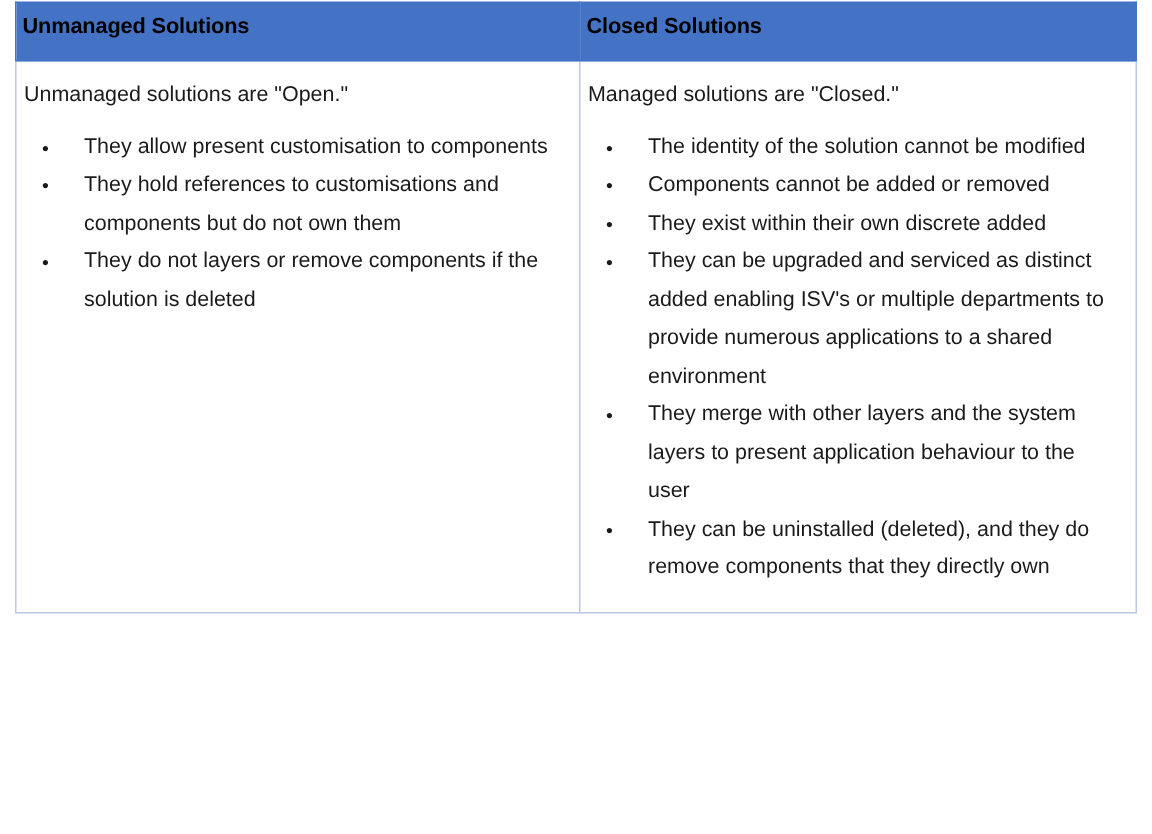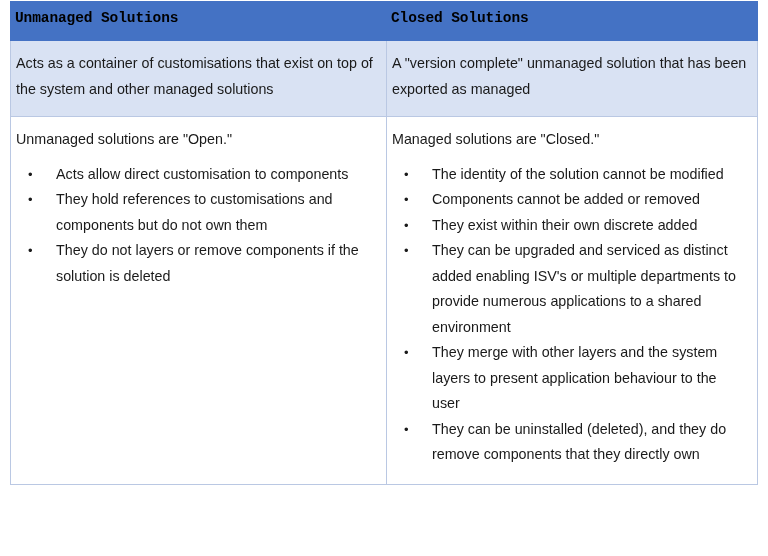--- a/index.html
+++ b/index.html
@@ -36,21 +36,20 @@
     padding: 0;
   }
 
   
   .header-row th {
     background: #4472C4;
     border-color: #4472C4;
     height: 39px;
     text-align: left;
     padding: 7px 0 0 4px;
-    font-family: Liberation Mono, monospace;
   }
   .header-title {
     display: block;
     font-size: 14.5px;
     font-weight: bold;
     color: #000000;
     line-height: 18px;
     letter-spacing: -0.1px;
   }
 
@@ -114,39 +113,27 @@
           <span class="header-title">Unmanaged Solutions</span>
         </th>
         <th>
           <span class="header-title">Closed Solutions</span>
         </th>
       </tr>
     </thead>
 
     <tbody>
 
-      <tr class="row-shaded">
-        <td>
-          <div class="cell-inner">
-            <p class="lead-text plain-para">Acts as a container of customisations that exist on top of the system and other managed solutions</p>
-          </div>
-        </td>
-        <td>
-          <div class="cell-inner">
-            <p class="lead-text plain-para">A "version complete" unmanaged solution that has been exported as managed</p>
-          </div>
-        </td>
-      </tr>
 
       <tr class="row-plain">
         <td>
           <div class="cell-inner">
             <p class="lead-text">Unmanaged solutions are "Open."</p>
             <ul class="bullet-list">
-                <li><span class="bullet-marker">•</span><span>Acts allow direct customisation to components</span></li>
+                <li><span class="bullet-marker">•</span><span>They allow present customisation to components</span></li>
                 <li><span class="bullet-marker">•</span><span>They hold references to customisations and components but do not own them</span></li>
                 <li><span class="bullet-marker">•</span><span>They do not layers or remove components if the solution is deleted</span></li>
               </ul>
           </div>
         </td>
         <td>
           <div class="cell-inner">
             <p class="lead-text">Managed solutions are "Closed."</p>
             <ul class="bullet-list">
                 <li><span class="bullet-marker">•</span><span>The identity of the solution cannot be modified</span></li>

